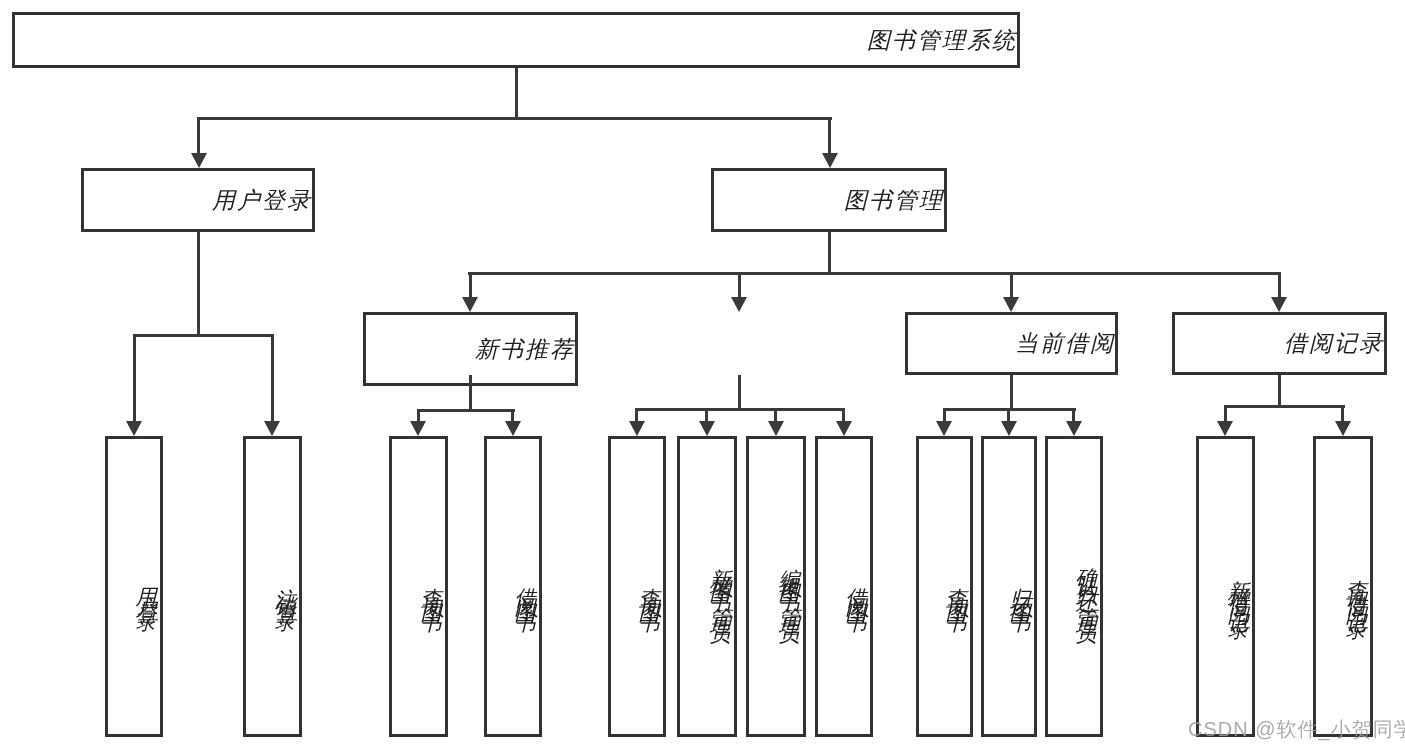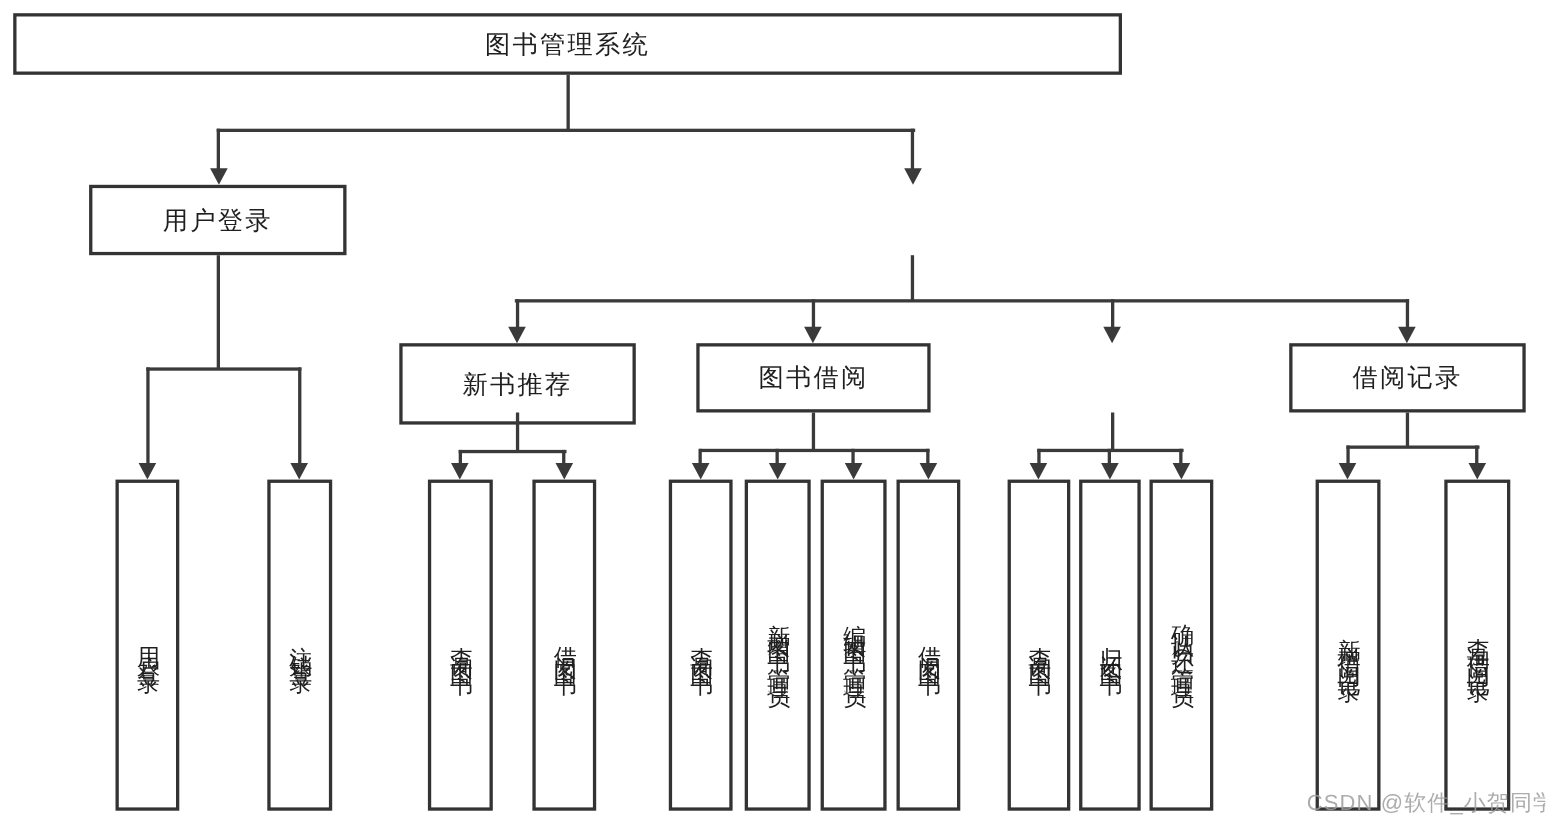--- a/index.html
+++ b/index.html
@@ -11,21 +11,22 @@
     font-family: "Liberation Sans", "DejaVu Sans", sans-serif;
     overflow: hidden;
   }
   .box {
     position: absolute;
     background: #ffffff;
     border: 3px solid #333333;
     box-sizing: border-box;
     display: flex;
     align-items: center;
-    justify-content: center;
+    justify-content: flex-end;
+    font-style: italic;
   }
   .lbl {
     color: #1f1f1f;
     font-size: 23px;
     letter-spacing: 2px;
     white-space: nowrap;
   }
   .vbox .lbl {
     writing-mode: vertical-rl;
     text-orientation: mixed;
@@ -65,20 +66,23 @@
   <div class="v" style="left:515px;top:68px;height:50px"></div>
   <div class="h" style="left:197px;top:117px;width:635px"></div>
   <div class="v" style="left:197px;top:117px;height:38px"></div>
   <div class="arrow" style="left:191px;top:153px"></div>
   <div class="v" style="left:828px;top:117px;height:38px"></div>
   <div class="arrow" style="left:822px;top:153px"></div>
 
   <div class="box" style="left:81px;top:168px;width:234px;height:64px">
     <span class="lbl">用户登录</span>
   </div>
+  <div class="box" style="left:711px;top:168px;width:236px;height:64px">
+    <span class="lbl">图书管理</span>
+  </div>
 
   <div class="v" style="left:197px;top:232px;height:103px"></div>
   <div class="h" style="left:133px;top:334px;width:141px"></div>
   <div class="v" style="left:133px;top:334px;height:88px"></div>
   <div class="arrow" style="left:126px;top:421px"></div>
   <div class="v" style="left:271px;top:334px;height:88px"></div>
   <div class="arrow" style="left:264px;top:421px"></div>
 
   <div class="v" style="left:828px;top:232px;height:41px"></div>
   <div class="h" style="left:468px;top:272px;width:813px"></div>
@@ -87,22 +91,22 @@
   <div class="v" style="left:738px;top:272px;height:27px"></div>
   <div class="arrow" style="left:731px;top:297px"></div>
   <div class="v" style="left:1010px;top:272px;height:27px"></div>
   <div class="arrow" style="left:1003px;top:297px"></div>
   <div class="v" style="left:1278px;top:272px;height:27px"></div>
   <div class="arrow" style="left:1271px;top:297px"></div>
 
   <div class="box" style="left:363px;top:312px;width:215px;height:74px">
     <span class="lbl">新书推荐</span>
   </div>
-  <div class="box" style="left:633px;top:312px;width:213px;height:63px">
-    <span class="lbl">图书借阅</span>
+  <div class="box" style="left:905px;top:312px;width:213px;height:63px">
+    <span class="lbl">当前借阅</span>
   </div>
   <div class="box" style="left:1172px;top:312px;width:215px;height:63px">
     <span class="lbl">借阅记录</span>
   </div>
 
   <div class="v" style="left:469px;top:375px;height:35px"></div>
   <div class="h" style="left:417px;top:409px;width:98px"></div>
   <div class="v" style="left:417px;top:409px;height:13px"></div>
   <div class="arrow" style="left:410px;top:421px"></div>
   <div class="v" style="left:511px;top:409px;height:13px"></div>

